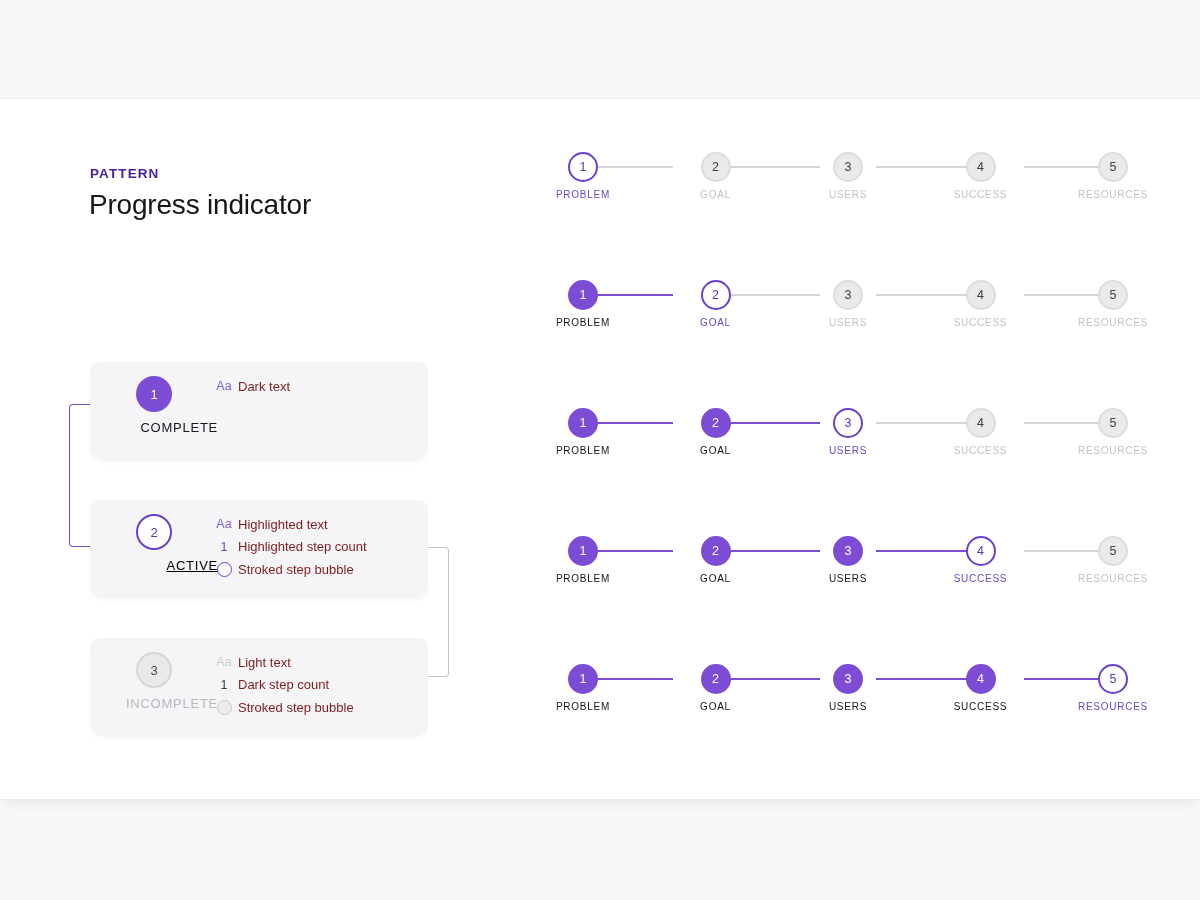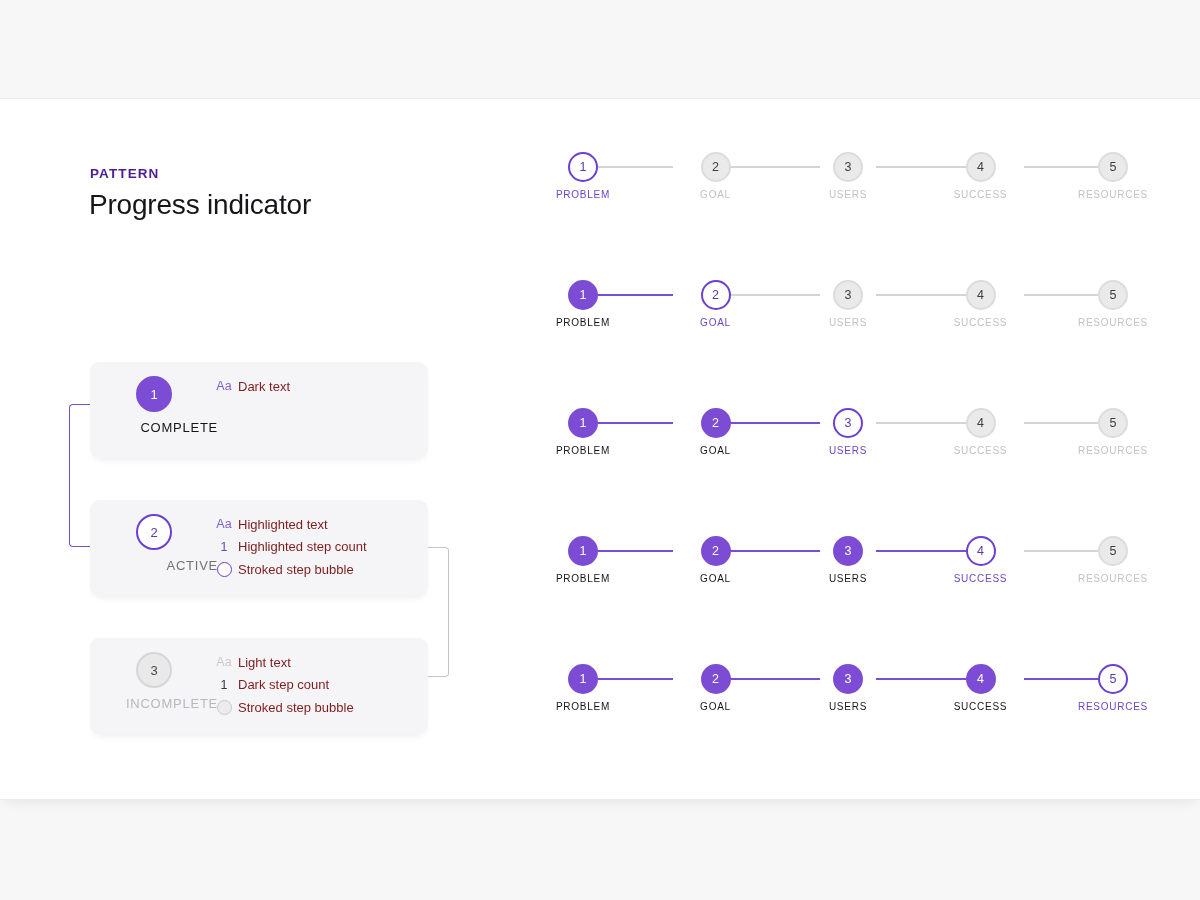--- a/index.html
+++ b/index.html
@@ -102,21 +102,21 @@
     background: #ffffff;
     border: 2px solid #6b3fd0;
     color: #5b37b7;
   }
   .bubble-incomplete {
     background: #e9e9ea;
     border: 2px solid #d6d6d8;
     color: #4a4a4e;
   }
   .state-complete   { color: #16161a; }
-  .state-active     { color: #737373; }
+  .state-active     { color: #000000; text-decoration: underline; }
   .state-incomplete { color: #b9b9bd; }
 
   
   .card-rows {
     position: absolute;
     left: 120px;
     top: 13px;
     width: 210px;
   }
   .legend-row {

